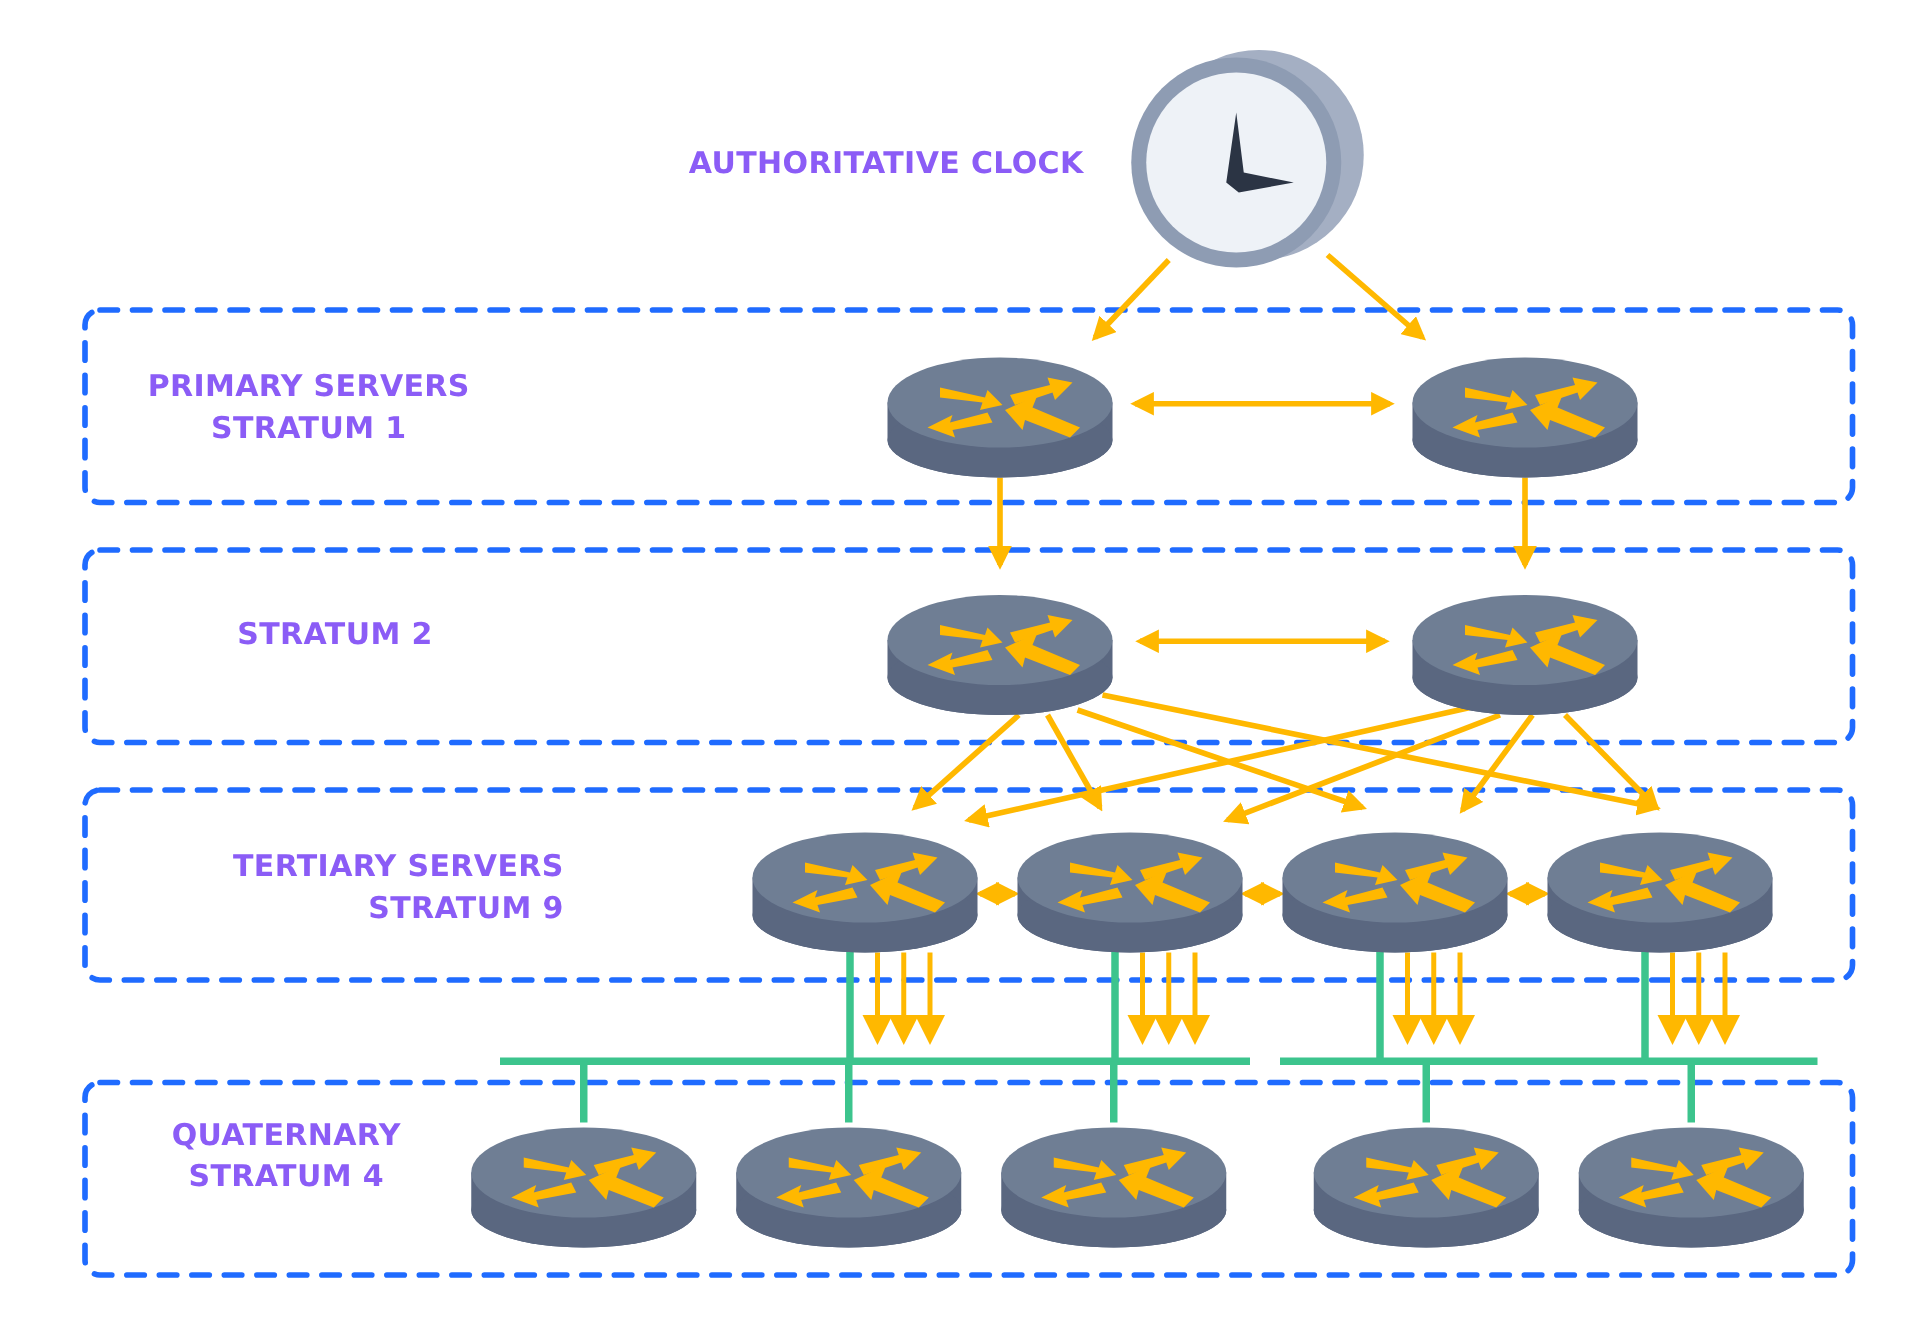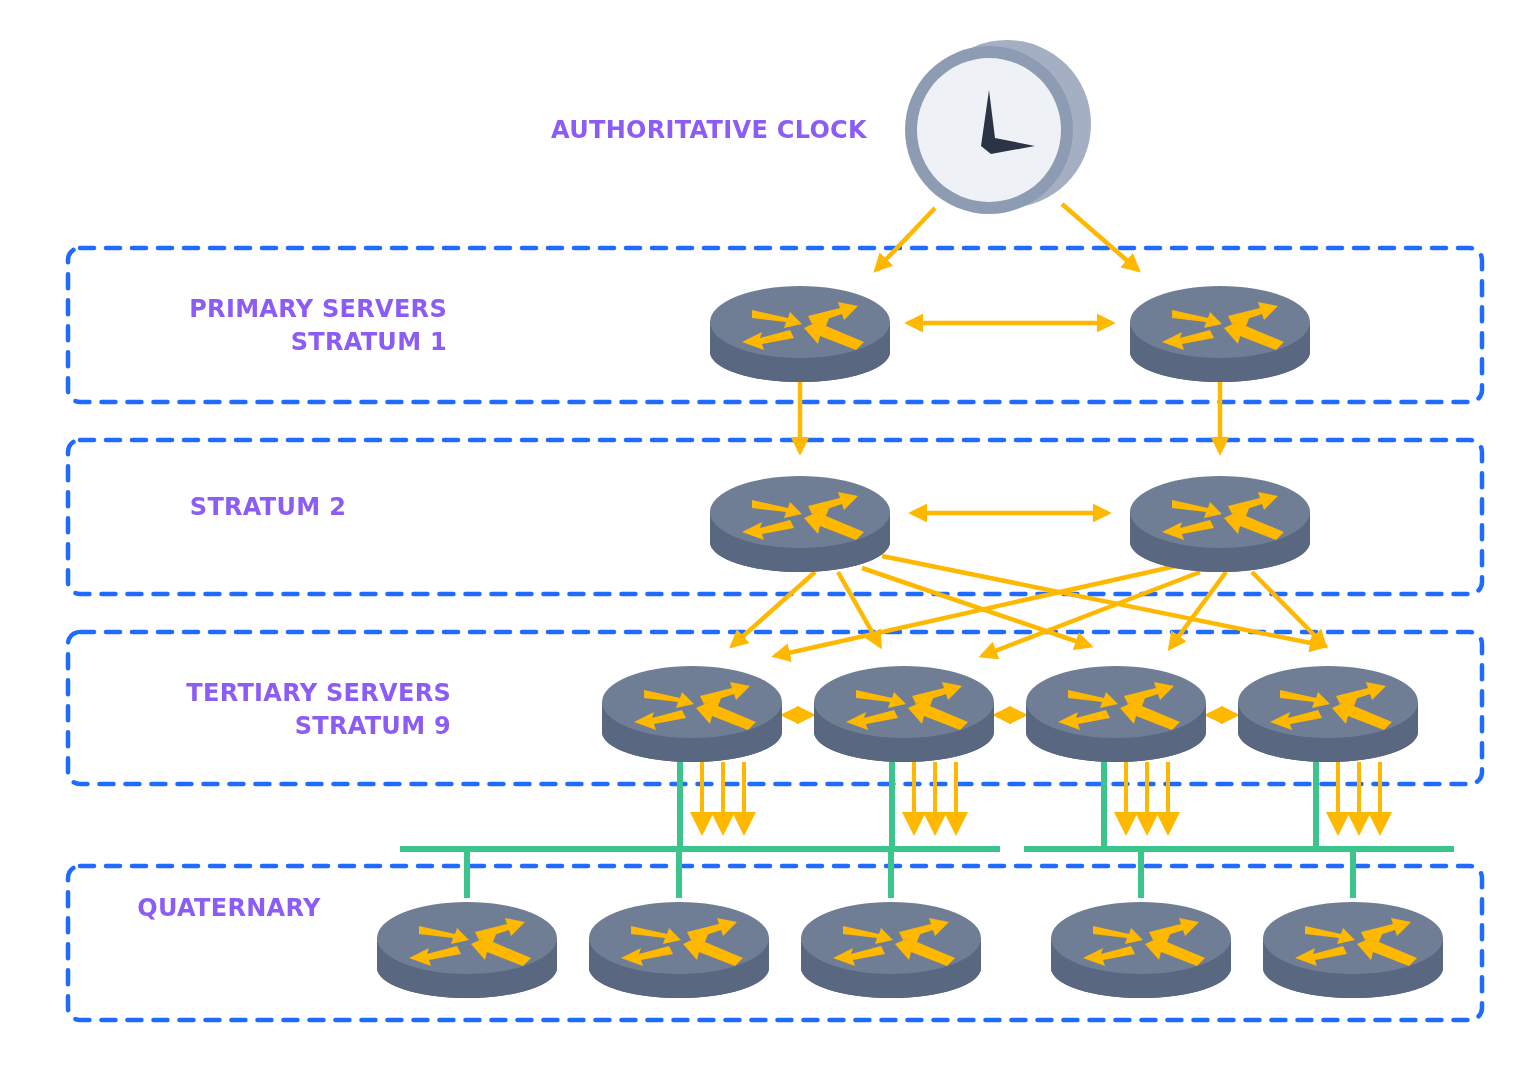--- a/index.html
+++ b/index.html
@@ -170,28 +170,29 @@
       <g>
         <circle cx="1007" cy="124" r="84" fill="#a4afc3"></circle>
         <circle cx="989" cy="130" r="84" fill="#8e9cb3"></circle>
         <circle cx="989" cy="130" r="72" fill="#eef2f7"></circle>
         <path d="M989,90 L995,138 L1035,146 L991,154 L981,146 z" fill="#2b3444"></path>
       </g>
     </g>
 </svg>
 
 <div id="labels">
-    <div class="label" style="left: 47px; width: 400px; top: 293px; text-align: right;">
+    <div class="label" style="left: 47px; width: 400px; top: 293px;">
       <span>PRIMARY SERVERS</span>
       <span>STRATUM 1</span>
     </div>
     <div class="label" style="left: 68px; width: 400px; top: 491px;">
       <span>STRATUM 2</span>
     </div>
     <div class="label" style="left: 51px; width: 400px; top: 677px; text-align: right;">
       <span>TERTIARY SERVERS</span>
       <span>STRATUM 9</span>
     </div>
     <div class="label" style="left: 29px; width: 400px; top: 892px;">
       <span>QUATERNARY</span>
+      <span>STRATUM 4</span>
     </div>
     <div class="label" style="left: 509px; width: 400px; top: 114px;">AUTHORITATIVE CLOCK</div>
   </div>
 
 </body></html>

